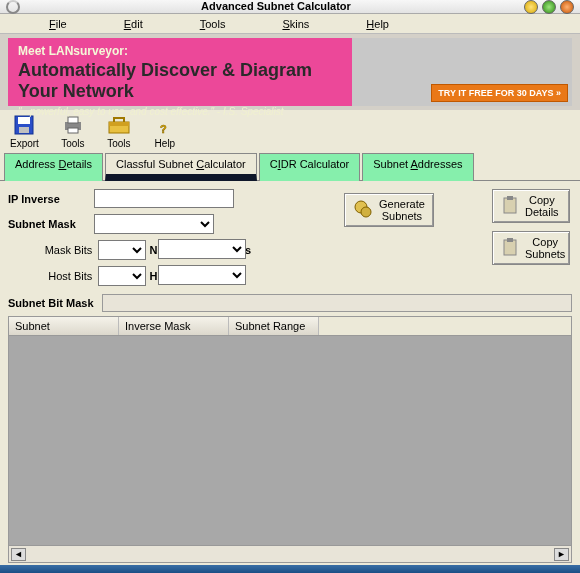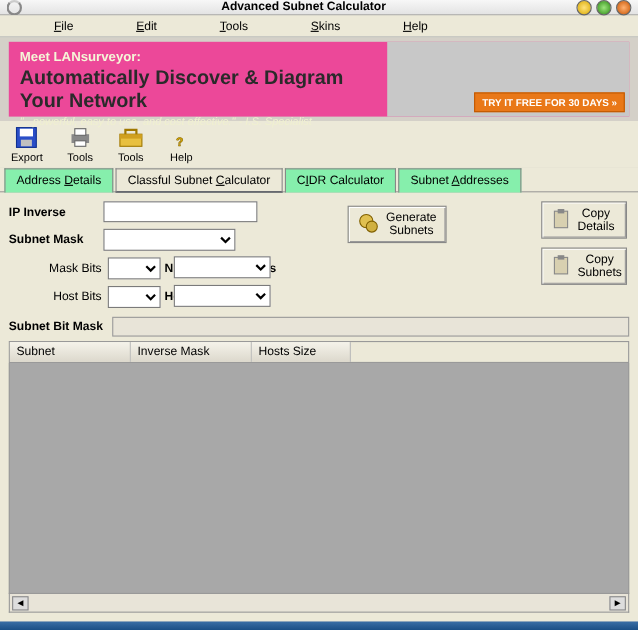--- a/index.html
+++ b/index.html
@@ -26,34 +26,34 @@
 .banner-right { width: 220px; background: #c8c8c8; position: relative; }
 .banner-cta { position: absolute; right: 4px; bottom: 4px; background: #e97818; color: #fff; font-size: 9px; padding: 3px 6px; border: 1px solid #c05800; font-weight:bold;}
 
 .toolbar { height: 42px; display: flex; align-items: center; padding: 2px 10px; gap: 22px; background: #ece9d8; }
 .toolbtn { display: flex; flex-direction: column; align-items: center; gap: 1px; cursor: pointer; }
 .toolbtn .ico { width: 24px; height: 24px; display: flex; align-items: center; justify-content: center; }
 .toolbtn .lbl { font-size: 10px; }
 
 .tabs { display: flex; padding: 0 4px; border-bottom: 1px solid #888; background: #ece9d8; }
 .tab { padding: 4px 10px; border: 1px solid #888; border-bottom: none; margin-right: 2px; background: #86efac; cursor: pointer; position: relative; top: 1px; }
-.tab.active { background: #ece9d8; border-bottom: 1px solid #0f172a; font-weight: normal; }
+.tab.active { background: #ece9d8; border-bottom: 7px solid #0f172a; font-weight: normal; }
 
 .panel { padding: 8px; background: #ece9d8; }
 .formrow { display: flex; align-items: center; margin-bottom: 6px; }
 .formrow label { width: 90px; text-align: right; margin-right: 6px; }
 .formrow label.wide{ width:120px; }
 input[type=text], select { border: 1px solid #7a7a7a; height: 19px; background: #fff; font-size: 11px; padding: 0 2px; }
 select { height: 20px; }
 .genbtn, .copybtn { display: inline-flex; align-items: center; gap: 6px; border: 1px solid #888; background: #ece9d8; padding: 4px 8px; cursor: pointer; box-shadow: 1px 1px 0 #fff inset, -1px -1px 0 #999 inset; }
 .copybtn { width: 78px; }
 
 .toprow { display:flex; align-items:flex-start;}
 .leftform { width: 260px;}
-.midbtn { margin-left: 16px; margin-top: 4px; padding-left: 28px;}
+.midbtn { margin-left: 44px; margin-top: 4px; padding-left: 28px;}
 .rightcol { margin-left:auto; display:flex; flex-direction:column; gap:8px; padding-right:2px;}
 
 .sbm-row { display:flex; align-items:center; margin-top:2px; margin-bottom:4px;}
 .sbm-row label{ width:90px; text-align:left; margin-right:4px; font-weight:bold;}
 .sbm-box { flex:1; height:18px; border:1px solid #999; background:#e8e4d8;}
 
 .tablehdr { display: flex; background: #ece9d8; border: 1px solid #999; }
 .tablehdr .col { padding: 3px 6px; border-right: 1px solid #bbb; background: linear-gradient(#f5f3ea,#dcd8cc); }
 .tablebody { height: 210px; background: #a8a8a8; border: 1px solid #999; border-top: none; }
 
@@ -196,21 +196,21 @@
   </div>
 
   <div class="sbm-row">
     <label>Subnet Bit Mask</label>
     <div class="sbm-box"></div>
   </div>
 
   <div class="tablehdr">
     <div class="col" style="width:110px">Subnet</div>
     <div class="col" style="width:110px">Inverse Mask</div>
-    <div class="col" style="width:90px">Hosts Size</div>
+    <div class="col" style="width:90px">Subnet Range</div>
   </div>
   <div class="tablebody"></div>
   <div class="hscroll">
     <div class="sbtn">◄</div>
     <div class="sbtn">►</div>
   </div>
 </div>
 
 <div class="taskbar"></div>
 

